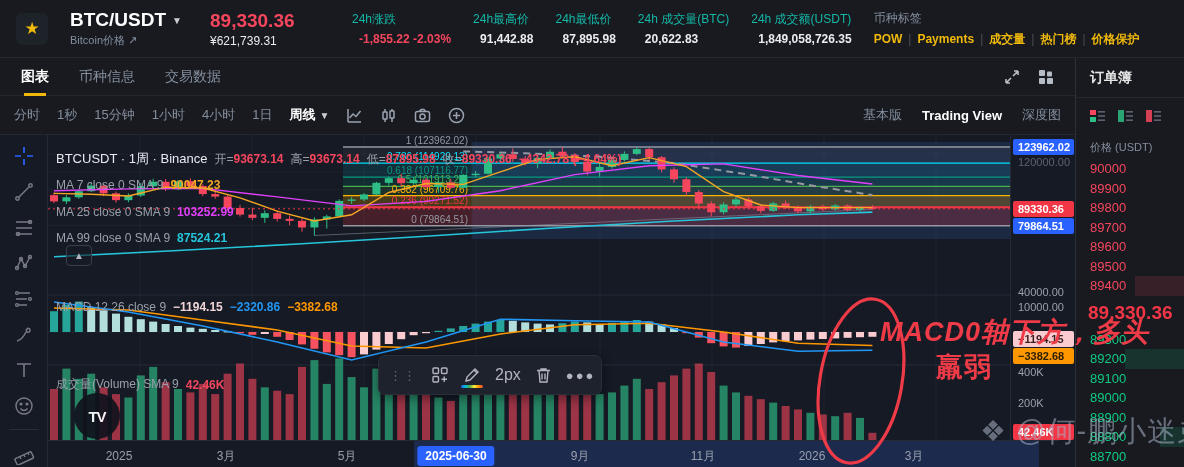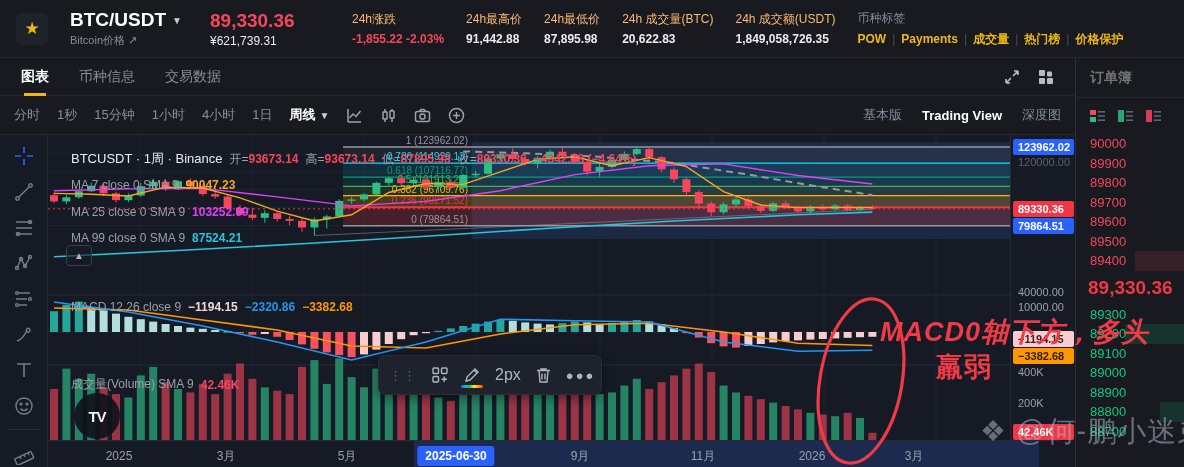--- a/index.html
+++ b/index.html
@@ -12,22 +12,22 @@
   .starbox{width:32px;height:32px;border-radius:6px;background:#1e2329;display:flex;align-items:center;justify-content:center;flex:0 0 auto;}
   .star{color:var(--yellow);font-size:17px;line-height:1;}
   .pairblock{display:flex;flex-direction:column;gap:2px;min-width:118px;}
   .pairline{display:flex;align-items:center;gap:6px;font-size:19px;font-weight:bold;color:#fff;}
   .caret{font-size:10px;color:#c9ced6;}
   .pairsub{font-size:11px;color:#848e9c;}
   .pricecol{display:flex;flex-direction:column;gap:2px;min-width:120px;}
   .bigprice{font-size:19px;font-weight:bold;color:var(--down);}
   .cnyprice{font-size:12px;color:#eaecef;}
   .stat{display:flex;flex-direction:column;gap:4px;}
-  .stat .lb{font-size:12px;color:#fdba74;white-space:nowrap;}
-  .stat .vl{font-size:12px;color:#eaecef;font-weight:bold;white-space:nowrap;}
+  .stat .lb{font-size:12px;color:#14b8a6;white-space:nowrap;}
+  .stat .vl{font-size:12px;color:#eaecef;font-weight:bold;white-space:nowrap;margin-left:7px;}
   .stat .vl.red{color:var(--down);}
   .tags{display:flex;flex-direction:column;gap:4px;}
   .taglinks{display:flex;align-items:center;font-size:12px;font-weight:bold;color:var(--yellow);}
   .taglinks span.t{cursor:pointer;}
   .taglinks span.sep{color:#474d57;margin:0 6px;font-weight:normal;}
   
   .main{position:absolute;top:58px;left:0;width:1075px;height:409px;background:#171b26;}
   .rpanel{position:absolute;top:58px;left:1075px;width:109px;height:409px;background:#181a20;border-left:1px solid #2b3139;}
   
   .tabsrow{position:absolute;top:0;left:0;right:0;height:38px;border-bottom:1px solid #23272f;background:#181a20;
@@ -57,42 +57,42 @@
   .pl.ghost{color:#5c6370;}
   .pl.badge{background:var(--blue);color:#fff;font-weight:bold;padding:2px 4px 2px 5px;border-radius:2px;left:2px;width:61px;}
   .pl.badge.red{background:#f23645;}
   .pl.badge.pink{background:#fbcccf;color:#3a1f22;}
   .pl.badge.orange{background:#ff9800;color:#2b1d00;}
   .taxis{position:absolute;left:32px;top:305px;width:1027px;height:30px;border-top:1px solid #252a35;font-size:12px;color:#9aa0ab;background:#151a24;}
   .tband{position:absolute;top:0;height:27px;background:#1c2a4e;}
   .tl{position:absolute;top:50%;transform:translate(-50%,-50%);white-space:nowrap;}
   .tl.badge{background:var(--blue);color:#fff;font-weight:bold;padding:3px 8px;border-radius:3px;font-size:12px;}
   
-  .lg{position:absolute;left:71px;z-index:10;font-size:12px;color:#b2b5be;white-space:nowrap;display:flex;align-items:center;gap:7px;}
+  .lg{position:absolute;left:56px;z-index:10;font-size:12px;color:#b2b5be;white-space:nowrap;display:flex;align-items:center;gap:7px;}
   .lg .ttl{color:#e8eaf0;font-size:13px;}
   .lg .k{color:#9aa0ab;}
   .lg .v{color:var(--down);font-weight:bold;}
   .lg .chg{color:var(--down);font-weight:bold;}
   .lg .mval{font-weight:bold;}
   .lg .m7{color:var(--ma7);} .lg .m25{color:var(--ma25);} .lg .m99{color:var(--ma99);}
   .lg .hist{color:#f0d5d8;font-weight:bold;} .lg .dif{color:var(--dif);font-weight:bold;} .lg .dea{color:var(--dea);font-weight:bold;}
   .lg .volv{color:var(--down);font-weight:bold;}
   .collapsebtn{position:absolute;left:66px;top:110px;width:26px;height:21px;border:1px solid #3a3f4b;border-radius:4px;
                color:#b2b5be;display:flex;align-items:center;justify-content:center;font-size:10px;z-index:10;cursor:pointer;background:rgba(21,26,36,.6);}
   .tvlogo{position:absolute;left:74px;top:246px;width:46px;height:46px;border-radius:50%;background:#10131c;opacity:.92;
           display:flex;align-items:center;justify-content:center;z-index:9;color:#fff;font-weight:bold;font-size:15px;letter-spacing:-1px;margin-top:12px;}
   
   .floatbar{position:absolute;left:378px;top:220px;width:224px;height:40px;background:#1e222d;border:1px solid #2a2e39;border-radius:7px;
             box-shadow:0 3px 12px rgba(0,0,0,.45);display:flex;align-items:center;padding:0 10px;gap:14px;z-index:40;color:#b2b5be;}
   .fb{display:flex;align-items:center;justify-content:center;cursor:pointer;}
   .fb.drag{color:#5d626e;font-size:13px;letter-spacing:1px;cursor:grab;}
   .rainbow{position:absolute;margin-top:22px;width:22px;height:3px;border-radius:2px;
            background:linear-gradient(90deg,#2962ff,#00bcd4,#4caf50,#ffeb3b,#ff9800,#f44336);}
   
-  .obtitle{height:40px;display:flex;align-items:center;padding:0 14px;font-size:14px;font-weight:bold;color:#737373;border-bottom:1px solid #23272f;}
+  .obtitle{height:40px;display:flex;align-items:center;padding:0 14px;font-size:14px;font-weight:bold;color:#e5e5e5;border-bottom:1px solid #23272f;}
   .obicons{height:36px;display:flex;align-items:center;gap:12px;padding:0 14px;}
   .obhead{font-size:11px;color:#848e9c;padding:6px 14px 4px;}
   .obrow{height:19.5px;display:flex;align-items:center;padding:0 14px;font-size:13px;cursor:pointer;position:relative;}
   .obrow.ask{color:#f6465d;}
   .obrow.bid{color:#0ecb81;}
   .oblast{padding:6px 12px;font-size:19px;font-weight:bold;color:#f23645;}
   
   .anno{position:absolute;z-index:60;pointer-events:none;}
   .annotext{font-size:27px;font-weight:bold;color:var(--anno);letter-spacing:1px;}
   .watermark{position:absolute;left:980px;top:412px;z-index:65;font-size:29px;color:rgba(170,180,200,.55);
@@ -713,20 +713,21 @@
       </span>
       <span>
         <svg width="16" height="14" viewBox="0 0 16 14">
             <rect x="0" y="1" width="6" height="12" fill="#f6465d" opacity="0.85"></rect>
             <rect x="8" y="2" width="7" height="1.6" fill="#5c6370"></rect>
             <rect x="8" y="6.2" width="7" height="1.6" fill="#5c6370"></rect>
             <rect x="8" y="10.4" width="7" height="1.6" fill="#5c6370"></rect>
           </svg>
       </span>
     </div>
+    <div class="obhead">价格 (USDT)</div>
     <div id="asks">
         <div class="obrow ask">90000</div>
         <div class="obrow ask">89900</div>
         <div class="obrow ask">89800</div>
         <div class="obrow ask">89700</div>
         <div class="obrow ask">89600</div>
         <div class="obrow ask">89500</div>
         <div class="obrow ask" style="background: linear-gradient(to left, rgba(246, 70, 93, 0.14) 45%, transparent 45%);">89400</div>
       </div>
     <div class="oblast">89,330.36</div>

